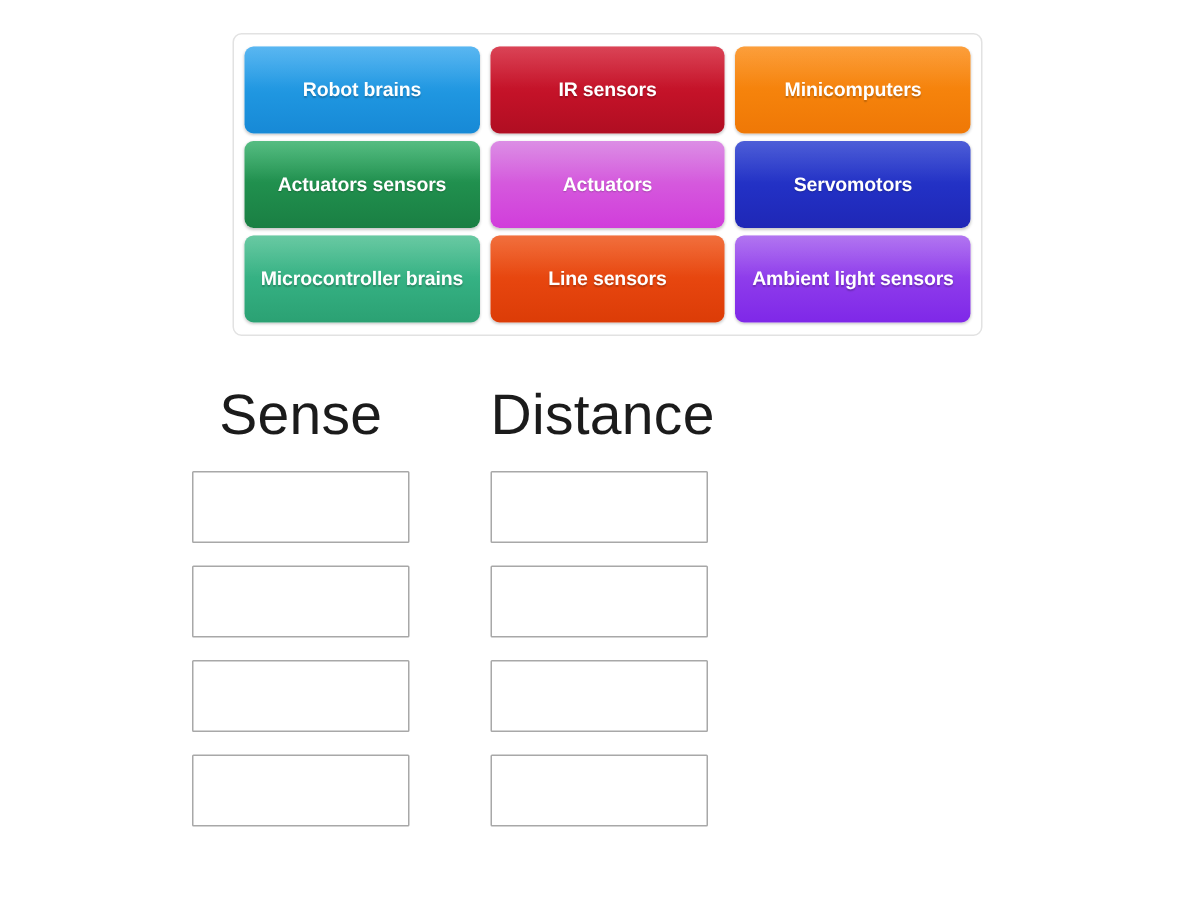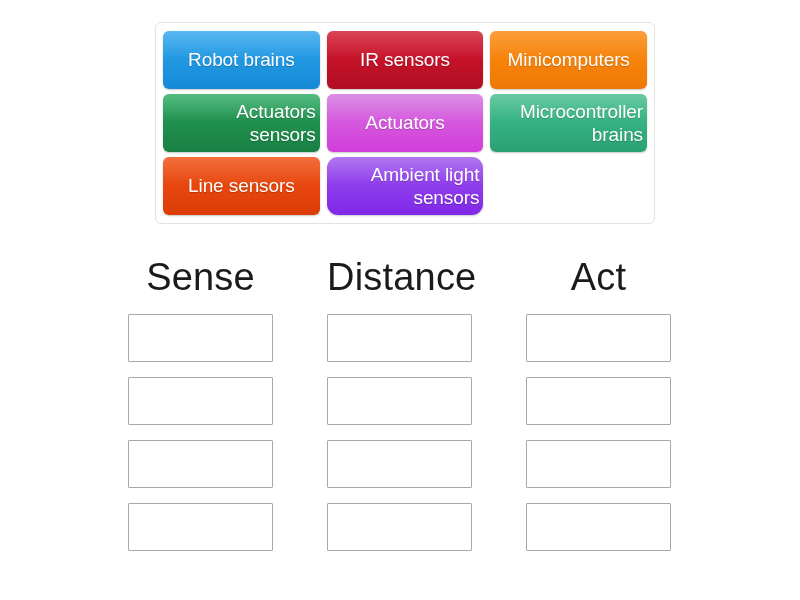--- a/index.html
+++ b/index.html
@@ -40,25 +40,25 @@
     row-gap: 5px;
     width: 100%;
     height: 100%;
   }
 
   .tile {
     position: relative;
     display: flex;
     align-items: center;
     justify-content: center;
-    text-align: right;
+    text-align: center;
     border-radius: 6px;
     color: #ffffff;
-    font-weight: normal;
-    font-size: 19px;
+    font-weight: bold;
+    font-size: 13px;
     line-height: 1.22;
     letter-spacing: -0.1px;
     padding: 2px 4px;
     cursor: grab;
     text-shadow: 0 1px 1px rgba(0,0,0,0.22);
     box-shadow: 0 1px 2px rgba(0,0,0,0.22);
     user-select: none;
     overflow: hidden;
   }
 
@@ -77,21 +77,21 @@
 
   
   .t-blue       { background: linear-gradient(to bottom, #3aa9ef 0%, #1f96e0 55%, #1789d6 100%); }
   .t-crimson    { background: linear-gradient(to bottom, #d32036 0%, #c31228 55%, #b00e22 100%); }
   .t-orange     { background: linear-gradient(to bottom, #fb8c16 0%, #f5820b 55%, #ef7806 100%); }
   .t-green      { background: linear-gradient(to bottom, #35b06a 0%, #21914f 45%, #1a7f43 100%); }
   .t-magenta    { background: linear-gradient(to bottom, #d578e0 0%, #d558dd 50%, #d13ddb 100%); }
   .t-navy       { background: linear-gradient(to bottom, #2b3fd0 0%, #2230c4 55%, #1f27b6 100%); }
   .t-seagreen   { background: linear-gradient(to bottom, #4cbf91 0%, #35b183 50%, #2ba173 100%); }
   .t-orangered  { background: linear-gradient(to bottom, #ef5418 0%, #e6450e 55%, #dc3c07 100%); }
-  .t-purple     { background: linear-gradient(to bottom, #a35bee 0%, #8e3ceb 50%, #7f28e8 100%); border-radius: 11px; }
+  .t-purple     { background: linear-gradient(to bottom, #a35bee 0%, #8e3ceb 50%, #7f28e8 100%); }
 
   
   .columns {
     position: absolute;
     left: 128px;
     top: 258px;
     width: 544px;
     display: flex;
     gap: 0;
   }
@@ -144,20 +144,23 @@
       </div>
 
       <div class="tile t-green">
         <span>Actuators sensors</span>
       </div>
 
       <div class="tile t-magenta">
         <span>Actuators</span>
       </div>
 
+      <div class="tile t-navy">
+        <span>Servomotors</span>
+      </div>
 
       <div class="tile t-seagreen">
         <span>Microcontroller brains</span>
       </div>
 
       <div class="tile t-orangered">
         <span>Line sensors</span>
       </div>
 
       <div class="tile t-purple">
@@ -178,23 +181,16 @@
     </div>
 
     <div class="column">
       <div class="column-title">Distance</div>
       <div class="dropzone"></div>
       <div class="dropzone"></div>
       <div class="dropzone"></div>
       <div class="dropzone"></div>
     </div>
 
-    <div class="column">
-      <div class="column-title">Act</div>
-      <div class="dropzone"></div>
-      <div class="dropzone"></div>
-      <div class="dropzone"></div>
-      <div class="dropzone"></div>
-    </div>
 
   </div>
 
 </div>
 
 </body></html>

